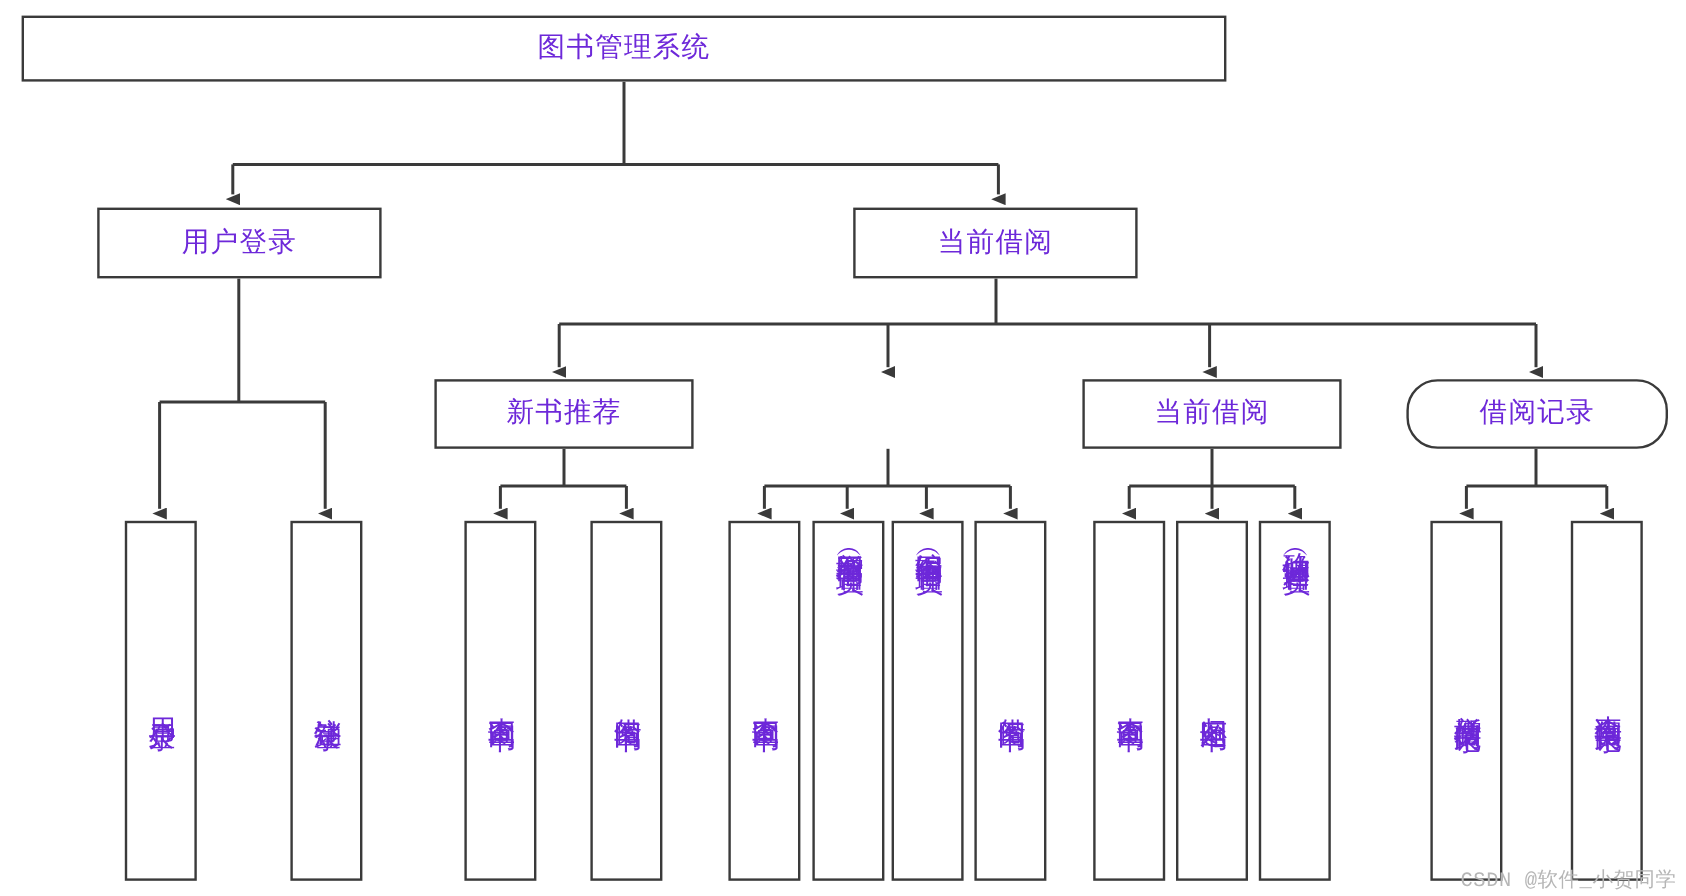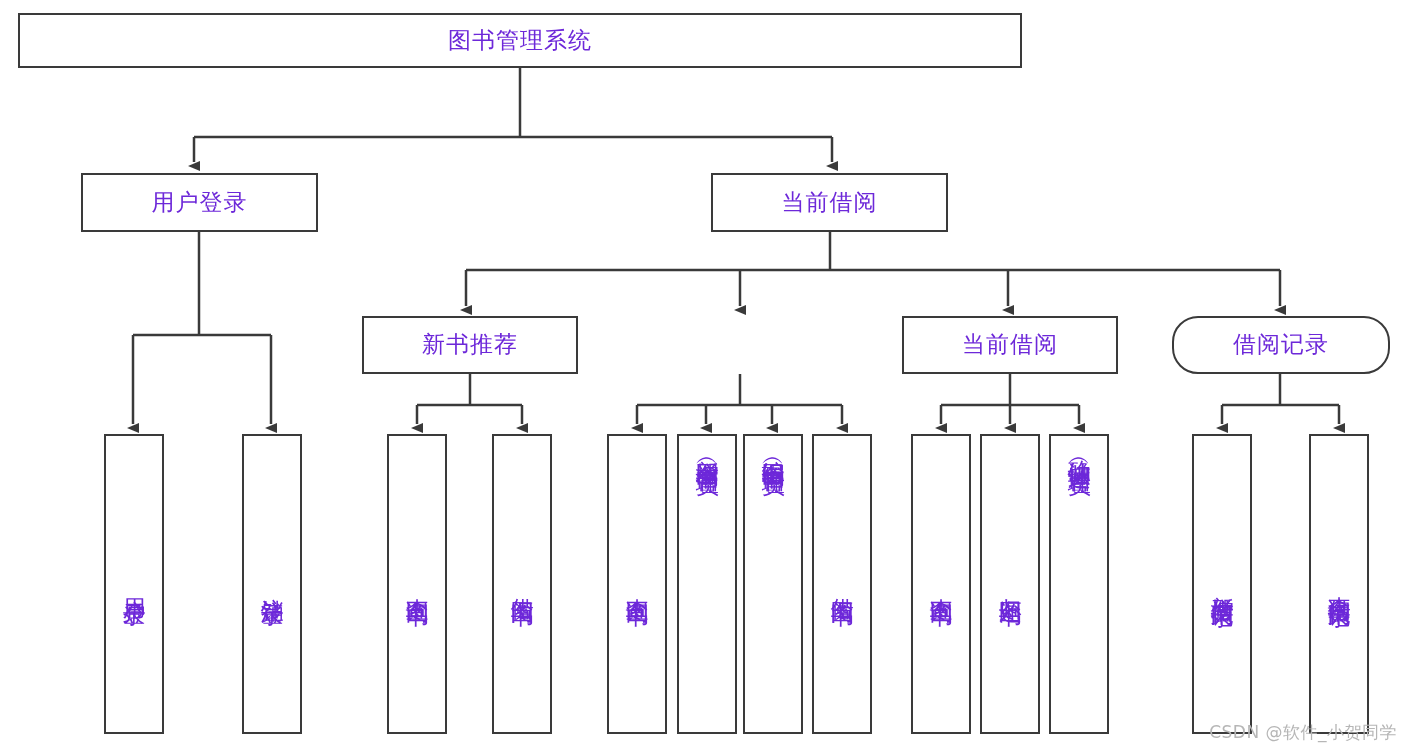--- a/index.html
+++ b/index.html
@@ -61,20 +61,21 @@
   }
   #watermark {
     position: absolute;
     right: 8px;
     bottom: 3px;
     font-size: 17px;
     color: #b6b6b6;
     letter-spacing: 0.5px;
     user-select: none;
     white-space: nowrap;
+    font-family: Liberation Mono, monospace;
   }
 </style>
 </head>
 <body>
 
 <div id="canvas">
 
   <svg class="edges" viewBox="0 0 1405 747" xmlns="http://www.w3.org/2000/svg">
     <defs>
       <marker id="arrow" markerWidth="10" markerHeight="12" refX="1" refY="6" orient="auto" markerUnits="userSpaceOnUse">

